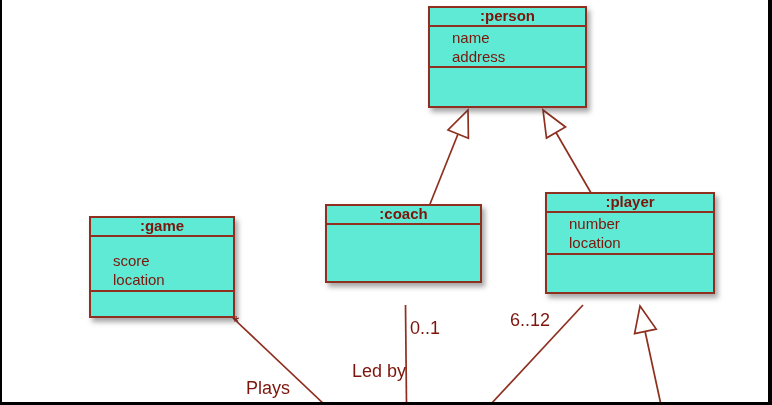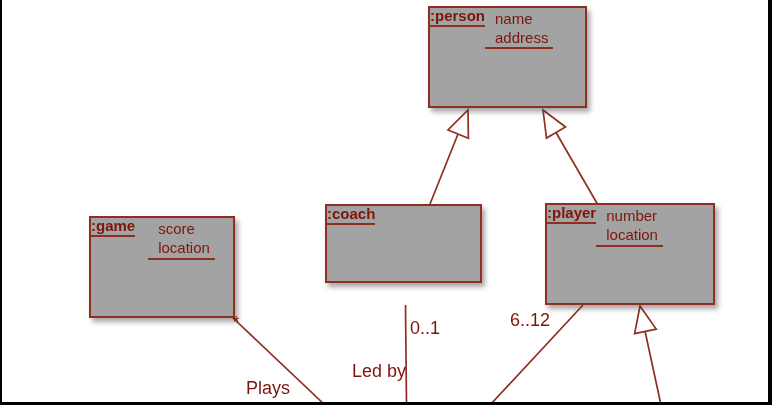--- a/index.html
+++ b/index.html
@@ -26,50 +26,50 @@
   }
   .edges .gen-arrowhead {
     stroke: var(--line, #8e2f1f);
     stroke-width: 1.7;
     fill: #ffffff;
   }
 
   .uml-class {
     position: absolute;
     display: flex;
-    flex-direction: row;
-    background: #a3a3a3;
+    flex-direction: column;
+    background: #5eead4;
     border: 2px solid var(--line, #8e2f1f);
     box-shadow: 3px 4px 5px rgba(60, 60, 60, 0.45);
     color: var(--text, #7c150b);
   }
   .uml-title {
     height: 19px;
     line-height: 16px;
     font-size: 15px;
     font-weight: bold;
     text-align: center;
     border-bottom: 2px solid var(--line, #8e2f1f);
     overflow: hidden;
   }
   .uml-attrs {
     height: 42px;
-    padding: 1px 5px 0 10px;
+    padding: 1px 5px 0 22px;
     font-size: 15px;
     line-height: 19px;
     border-bottom: 2px solid var(--line, #8e2f1f);
     overflow: hidden;
   }
   .uml-ops { flex: 1; }
 
   .box-person { left: 428px; top: 6px;   width: 159px; height: 102px; }
   .box-person .uml-attrs { height: 41px; }
   .box-game   { left: 89px;  top: 216px; width: 146px; height: 102px; gap: 13px; }
   .box-coach  { left: 325px; top: 204px; width: 157px; height: 79px; }
-  .box-player { left: 545px; top: 203px; width: 170px; height: 102px; }
+  .box-player { left: 545px; top: 192px; width: 170px; height: 102px; }
 
   .edge-label {
     position: absolute;
     color: var(--text, #7c150b);
     font-size: 18px;
     white-space: nowrap;
   }
   .lbl-mult-game   { left: 233px; top: 314px; font-size: 16px; }
   .lbl-mult-coach  { left: 410px; top: 318px; }
   .lbl-mult-player { left: 510px; top: 310px; text-align: center; }

